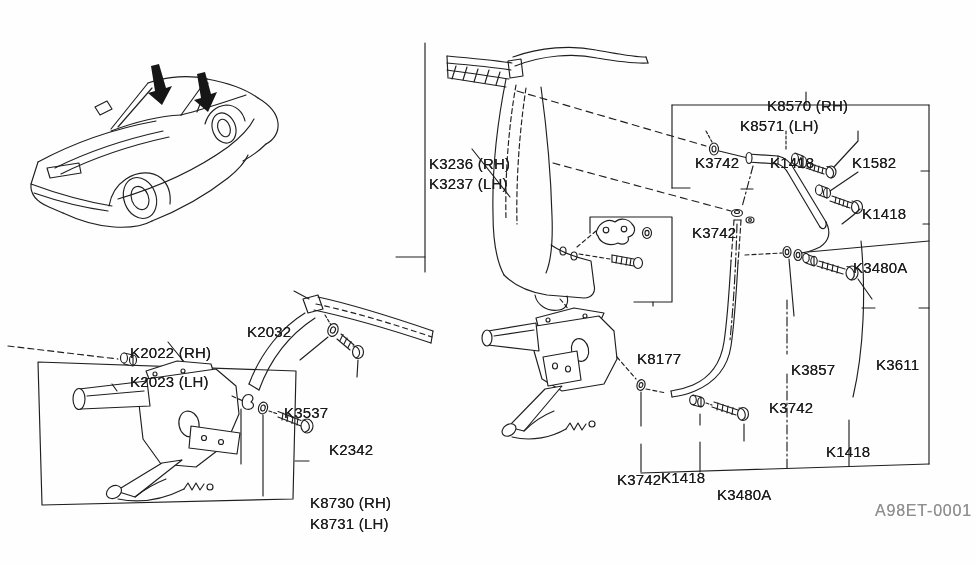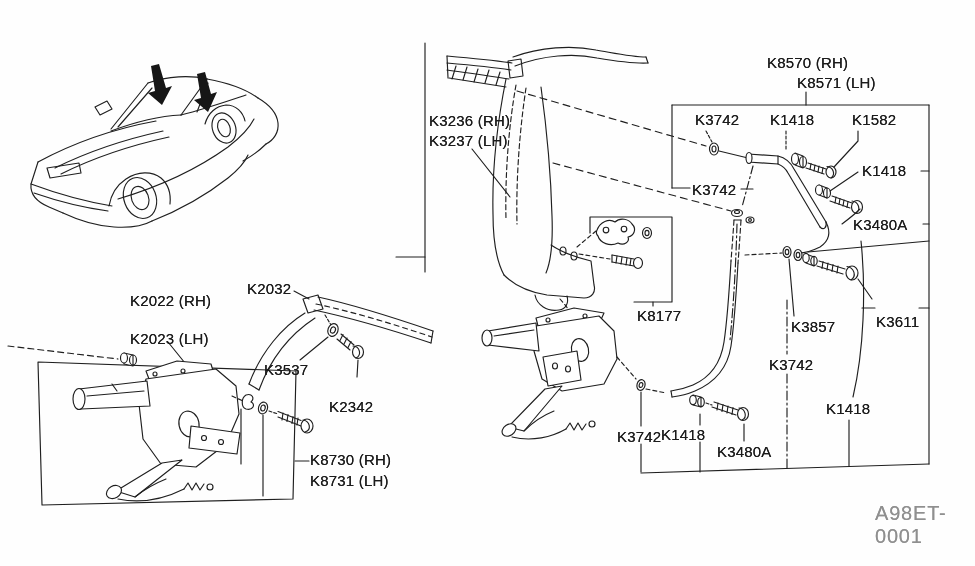--- a/index.html
+++ b/index.html
@@ -1,21 +1,21 @@
 <!DOCTYPE html>
 <html><head>
 <meta charset="utf-8">
 <style>
   html,body{margin:0;padding:0;background:#ffffff;}
   .stage{position:relative;width:975px;height:566px;background:#fefefe;overflow:hidden;
          font-family:"Liberation Sans",sans-serif;}
   .art{position:absolute;left:0;top:0;}
   .lbl{position:absolute;color:#1b1b1b;font-size:15px;line-height:17px;letter-spacing:.2px;
-       white-space:nowrap;text-shadow:0 0 .6px rgba(10,10,10,.85);}
-  .code{position:absolute;color:#8f8f8f;font-size:20px;letter-spacing:.8px;
+       white-space:nowrap;text-shadow:0 0 .6px rgba(10,10,10,.85);margin-top:43px;}
+  .code{position:absolute;color:#8f8f8f;font-size:16px;letter-spacing:.8px;
         text-shadow:0 0 .4px rgba(140,140,140,.8);}
 </style>
 </head>
 <body>
 
 <div class="stage">
 
 <svg class="art" width="975" height="566" viewBox="0 0 975 566" fill="none" stroke="#1f1f1f" stroke-width="1.15" stroke-linecap="round" stroke-linejoin="round">
 
   <g>
@@ -310,40 +310,40 @@
     <path d="M849,420 L849,466"></path>
     <path d="M641,392 L641,426"></path>
         <path d="M641,444 L641,472"></path>
     <path d="M700,414 L700,425"></path>
         <path d="M700,442 L700,472"></path>
     <path d="M744,424 L744,441"></path>
   </g>
 </svg>
 
 <div class="lbl" style="left:767px;top:54px">K8570 (RH)</div>
-<div class="lbl" style="left:797px;top:74px">K8571 (LH)</div>
+<div class="lbl" style="left:740px;top:74px">K8571 (LH)</div>
 <div class="lbl" style="left:695px;top:111px">K3742</div>
 <div class="lbl" style="left:770px;top:111px">K1418</div>
 <div class="lbl" style="left:852px;top:111px">K1582</div>
 <div class="lbl" style="left:862px;top:162px">K1418</div>
 <div class="lbl" style="left:853px;top:216px">K3480A</div>
 <div class="lbl" style="left:692px;top:181px">K3742</div>
 <div class="lbl" style="left:429px;top:112px">K3236 (RH)</div>
 <div class="lbl" style="left:429px;top:132px">K3237 (LH)</div>
 <div class="lbl" style="left:637px;top:307px">K8177</div>
 <div class="lbl" style="left:791px;top:318px">K3857</div>
 <div class="lbl" style="left:876px;top:313px">K3611</div>
 <div class="lbl" style="left:769px;top:356px">K3742</div>
 <div class="lbl" style="left:826px;top:400px">K1418</div>
 <div class="lbl" style="left:617px;top:428px">K3742</div>
 <div class="lbl" style="left:661px;top:426px">K1418</div>
 <div class="lbl" style="left:717px;top:443px">K3480A</div>
-<div class="lbl" style="left:130px;top:292px">K2022 (RH)</div>
+<div class="lbl" style="left:130px;top:301px">K2022 (RH)</div>
 <div class="lbl" style="left:130px;top:330px">K2023 (LH)</div>
 <div class="lbl" style="left:247px;top:280px">K2032</div>
-<div class="lbl" style="left:264px;top:361px">K3537</div>
+<div class="lbl" style="left:284px;top:361px">K3537</div>
 <div class="lbl" style="left:329px;top:398px">K2342</div>
 <div class="lbl" style="left:310px;top:451px">K8730 (RH)</div>
 <div class="lbl" style="left:310px;top:472px">K8731 (LH)</div>
 
 <div class="code" style="left:875px;top:502px">A98ET-0001</div>
 
 </div>
 
 </body></html>

